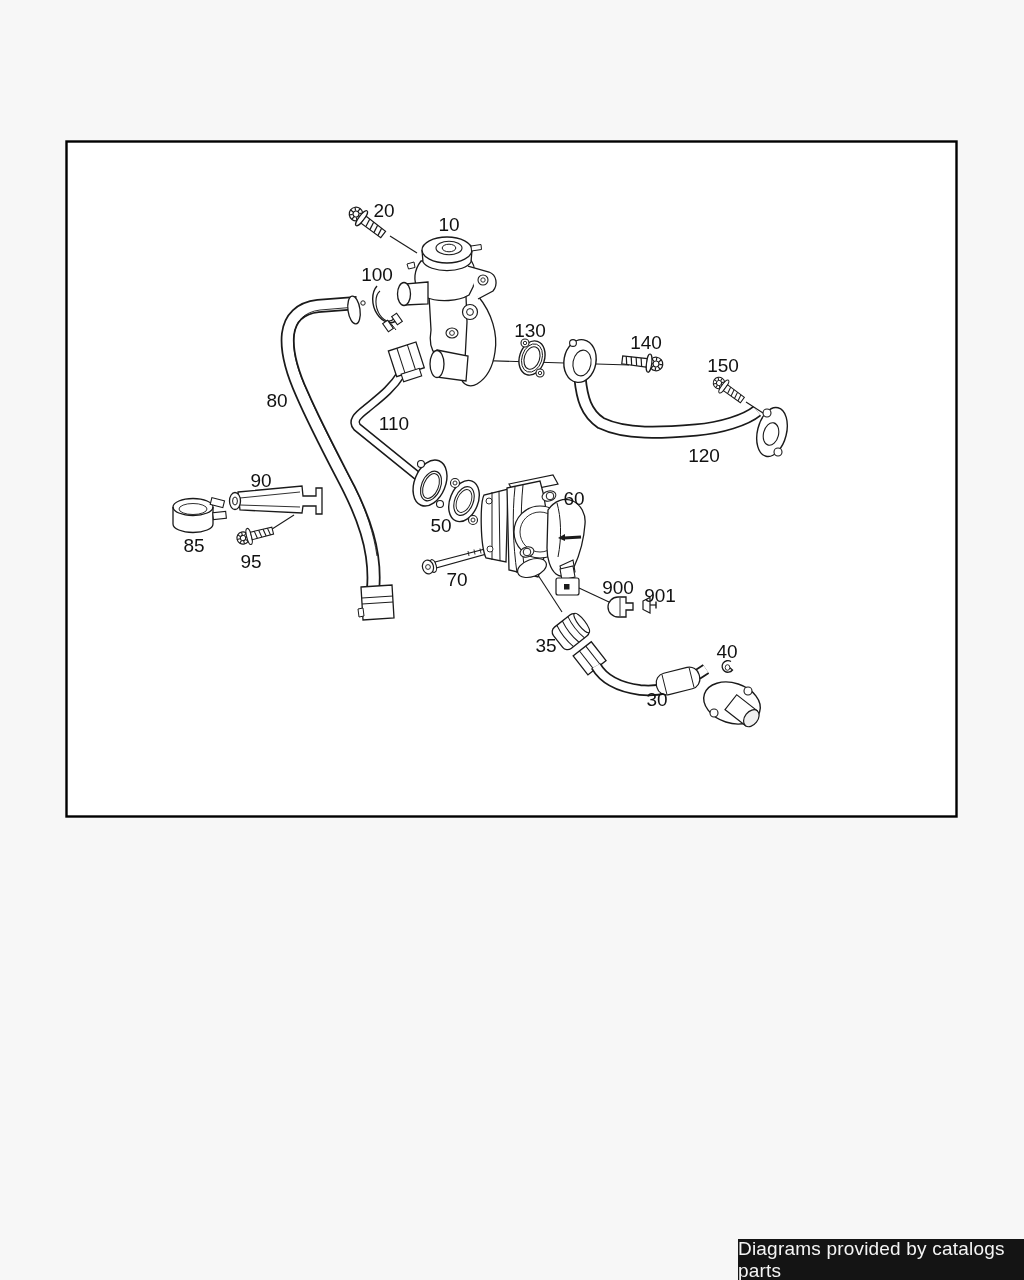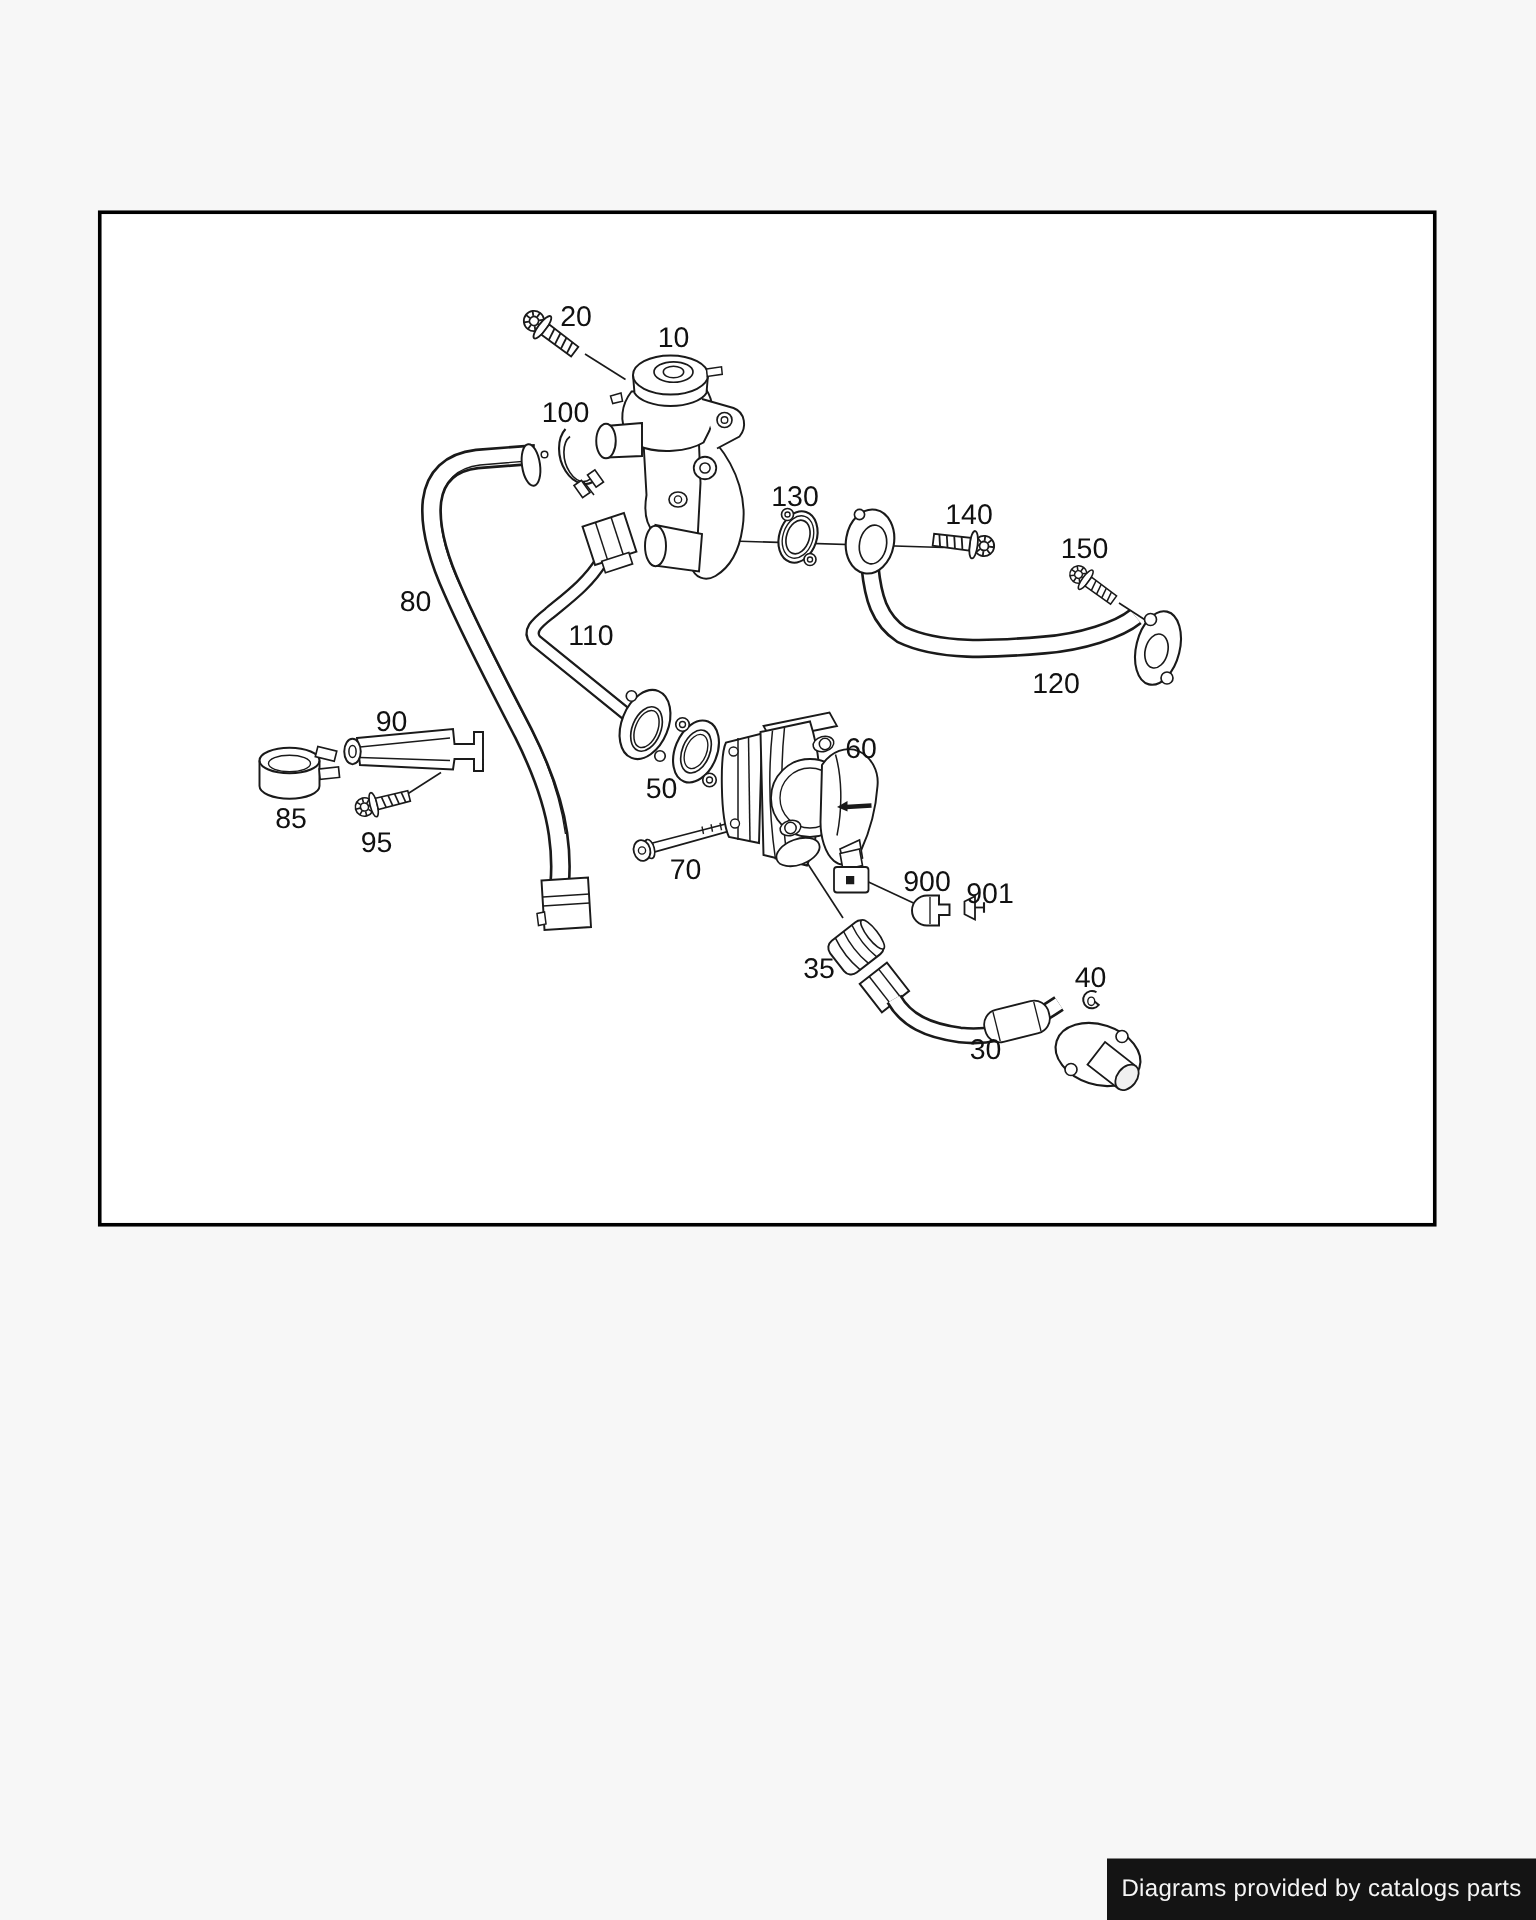--- a/index.html
+++ b/index.html
@@ -11,21 +11,21 @@
   }
   .diagram-svg{position:absolute;left:0;top:0;}
   svg text.part-label{
     font-family:"Liberation Sans", sans-serif;
     font-size:19px;fill:#111111;
   }
   .footer-bar{
     position:absolute;left:738px;top:1239px;width:286px;height:41px;
     background:#141414;color:#f5f5f5;
     display:flex;align-items:center;justify-content:center;
-    font-size:16px;letter-spacing:0.2px;
+    font-size:19px;letter-spacing:0.2px;
   }
 </style>
 </head>
 <body>
 
 <svg class="diagram-svg" width="1024" height="1280" viewBox="0 0 1024 1280">
 
   <rect x="66.5" y="141.5" width="890" height="675" fill="#ffffff" stroke="#000000" stroke-width="2.4"></rect>
 
   <defs>

